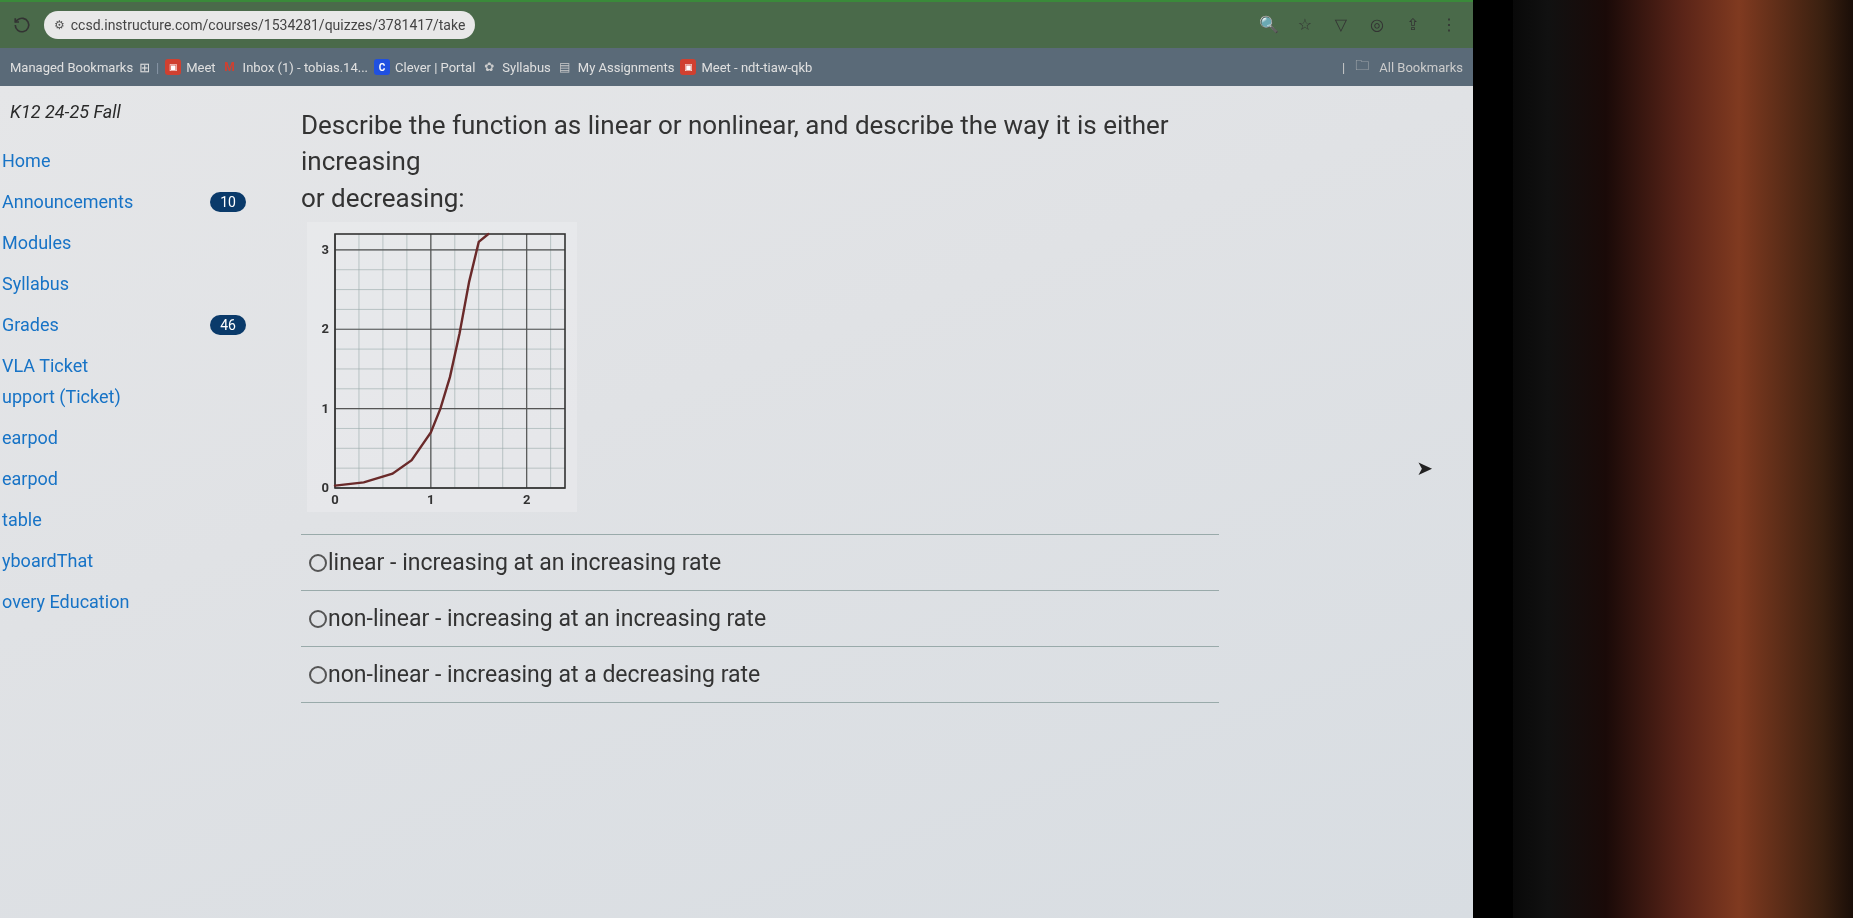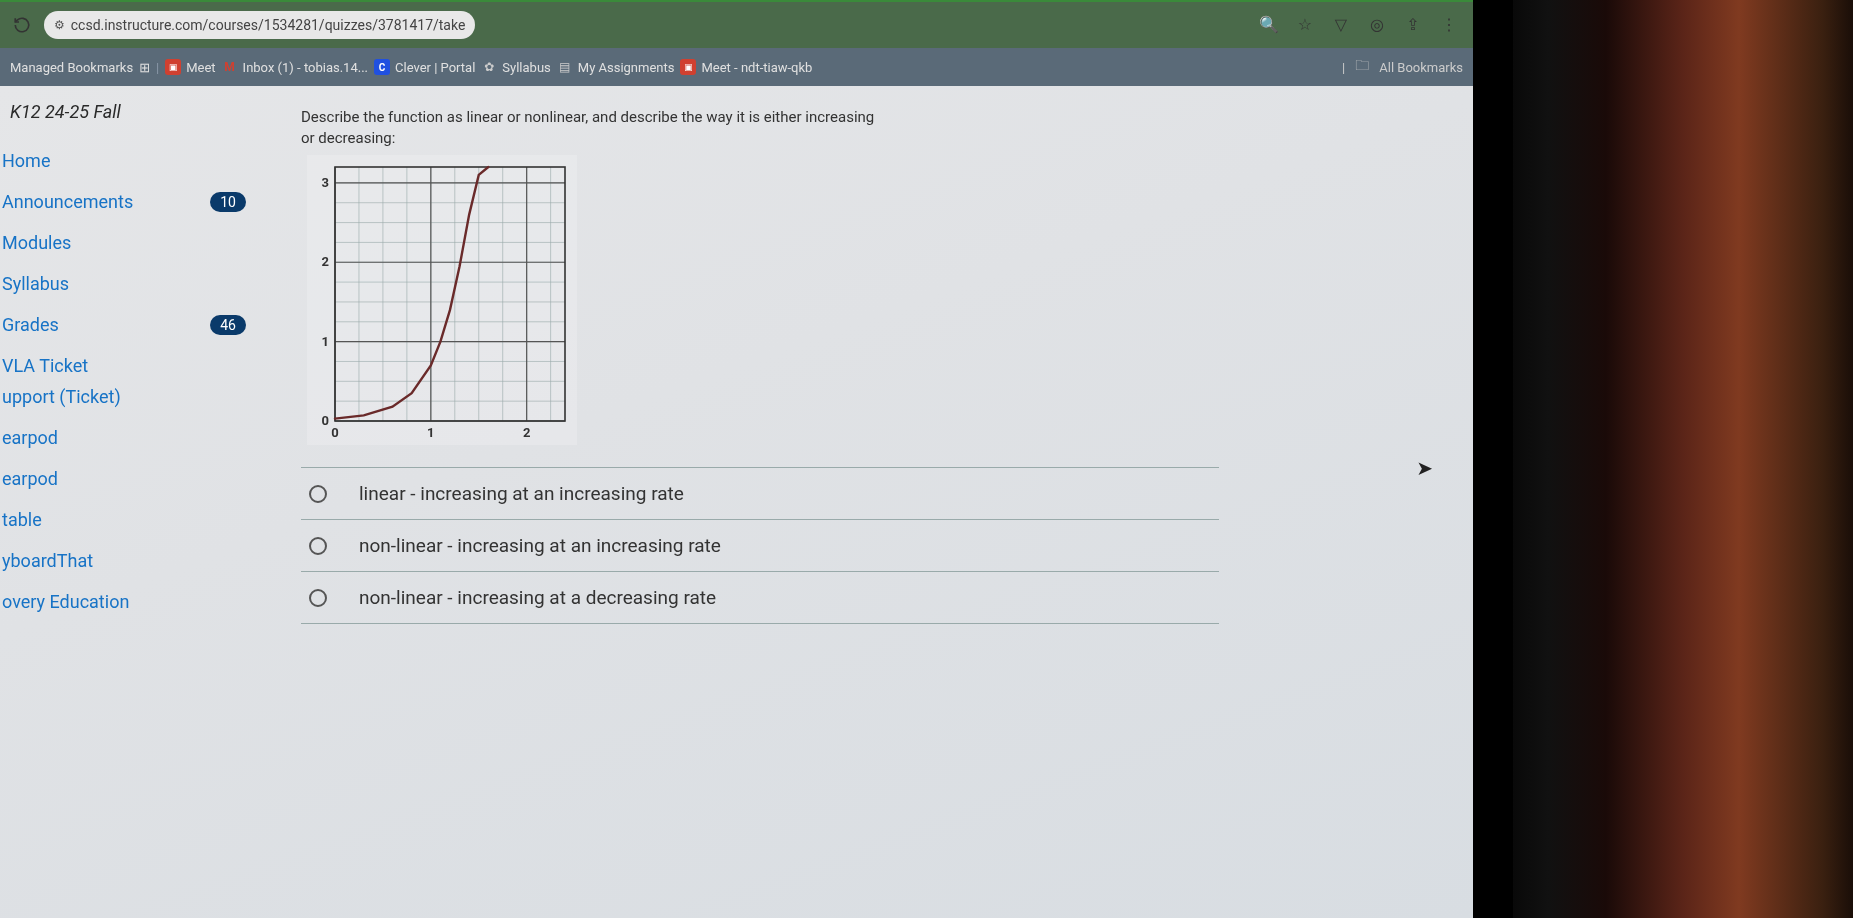--- a/index.html
+++ b/index.html
@@ -57,29 +57,29 @@
   border-radius: 12px; padding: 2px 10px; font-size: 14px; min-width: 30px; text-align: center;
 }
 
 .main-panel {
   flex: 1; position: relative; padding: 20px 20px 20px 40px;
 }
 .question-box {
   background: transparent; border: 1px solid transparent;
   position: relative; width: 100%; max-width: 920px;
 }
-.question-text { font-size: 15px; color: #333; line-height: 1.4; }
+.question-text { font-size: 26px; color: #333; line-height: 1.4; }
 
 .graph-wrap { margin: 6px 0 22px 6px; }
 .graph-svg { display: block; background: rgba(240,240,242,0.4); }
 
 .answers { border-top: 1px solid #9aa; }
 .answer-row {
-  border-bottom: 1px solid #9aa; padding: 14px 8px; display: flex; align-items: center; gap: 32px;
-  font-size: 19px; color: #333; cursor: pointer;
+  border-bottom: 1px solid #9aa; padding: 14px 8px; display: flex; align-items: center; gap: 1px;
+  font-size: 23px; color: #333; cursor: pointer;
 }
 .answer-row .radio {
   width: 18px; height: 18px; border: 2px solid #555; border-radius: 50%; flex: 0 0 18px;
 }
 
 .cursor-arrow { position: absolute; top: 370px; right: 40px; font-size: 20px; color: #222; }
 
 .right-bezel {
   position: absolute; top: 0; right: 0; bottom: 0; width: 380px;
   background: linear-gradient(90deg, #000 0%, #111 20%, #1a0a08 35%, #5a2418 55%, #803a20 70%, #3a2010 92%, #1a0e08 100%);

